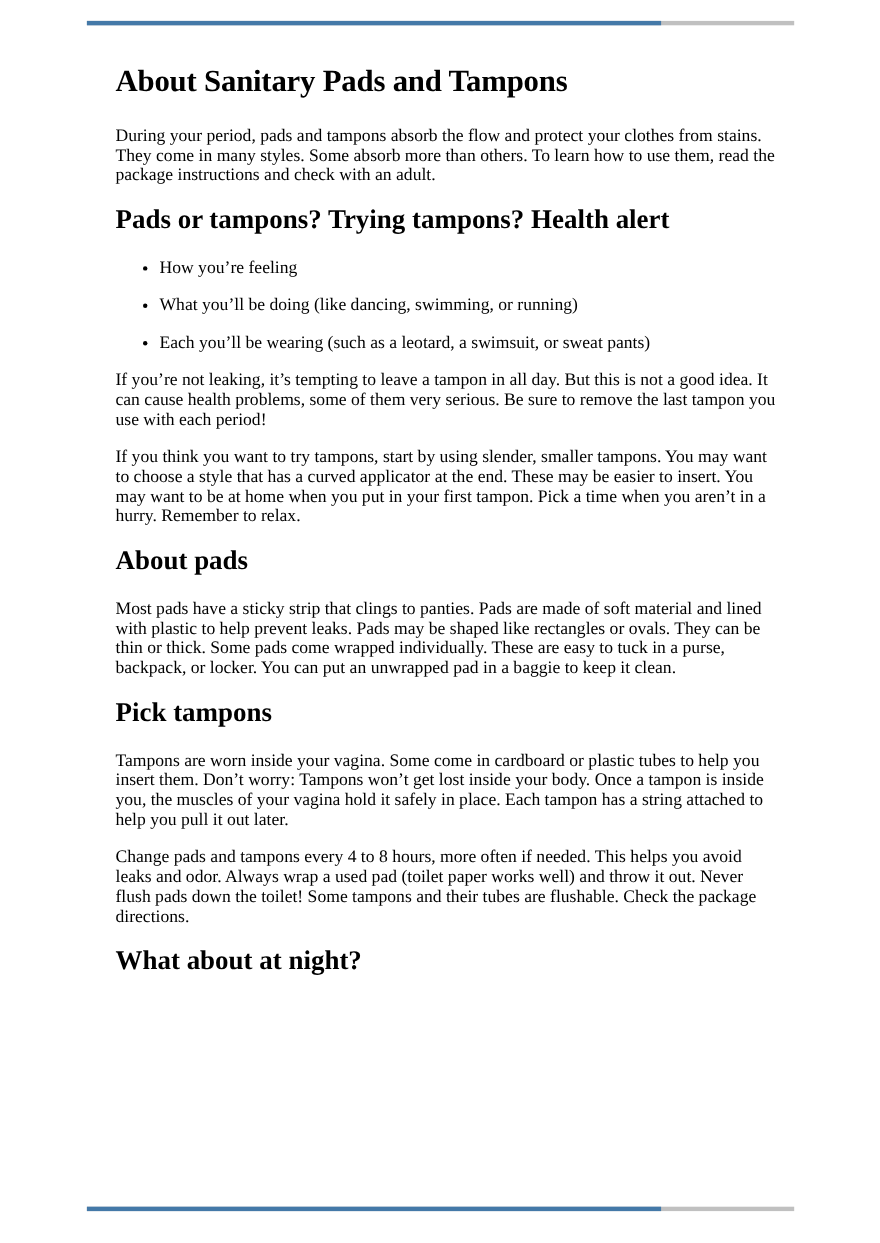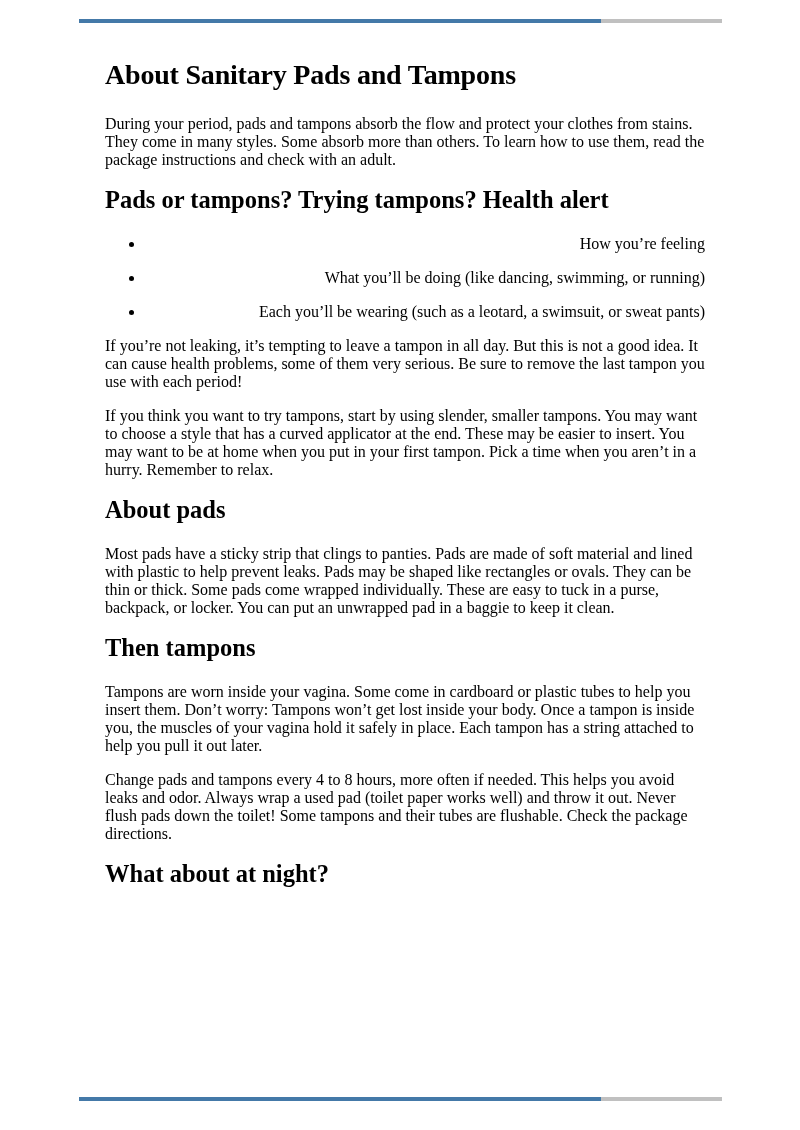--- a/index.html
+++ b/index.html
@@ -11,21 +11,21 @@
   .bar.bottom { top: 1097px; }
   .footer { position: absolute; top: 1136px; left: 79px; width: 643px; height: 12px;
             font-family: "DejaVu Sans", sans-serif; font-style: italic; font-size: 7.5px; color: #888; }
   .footer .left { position: absolute; left: 0; top: 0; }
   .footer .right { position: absolute; right: 0; top: 0; font-weight: bold; }
   .content { position: absolute; left: 105px; top: 55px; width: 600px; }
   h1 { font-size: 28px; font-weight: bold; margin: 0 0 20px 0; line-height: 40px; letter-spacing: -0.2px; }
   h2 { font-size: 24.5px; font-weight: bold; margin: 0 0 20px 0; line-height: 30px; }
   p { font-size: 16px; line-height: 18px; margin: 0 0 16px 0; }
   ul { margin: 0; padding: 0 0 0 40px; list-style: disc; }
-  li { font-size: 16px; line-height: 18px; margin: 0 0 16px 0; text-align: right; }
+  li { font-size: 16px; line-height: 18px; margin: 0 0 16px 0; }
 </style>
 </head>
 <body>
 
 <div class="bar top">
   <div class="seg"></div>
 </div>
 
 <div class="content">
   <h1>About Sanitary Pads and Tampons</h1>
@@ -36,21 +36,21 @@
     <li>How you’re feeling</li>
     <li>What you’ll be doing (like dancing, swimming, or running)</li>
     <li>Each you’ll be wearing (such as a leotard, a swimsuit, or sweat pants)</li>
   </ul>
   <p>If you’re not leaking, it’s tempting to leave a tampon in all day. But this is not a good idea. It can cause health problems, some of them very serious. Be sure to remove the last tampon you use with each period!</p>
   <p>If you think you want to try tampons, start by using slender, smaller tampons. You may want to choose a style that has a curved applicator at the end. These may be easier to insert. You may want to be at home when you put in your first tampon. Pick a time when you aren’t in a hurry. Remember to relax.</p>
 
   <h2>About pads</h2>
   <p>Most pads have a sticky strip that clings to panties. Pads are made of soft material and lined with plastic to help prevent leaks. Pads may be shaped like rectangles or ovals. They can be thin or thick. Some pads come wrapped individually. These are easy to tuck in a purse, backpack, or locker. You can put an unwrapped pad in a baggie to keep it clean.</p>
 
-  <h2>Then tampons</h2>
+  <h2>Pick tampons</h2>
   <p>Tampons are worn inside your vagina. Some come in cardboard or plastic tubes to help you insert them. Don’t worry: Tampons won’t get lost inside your body. Once a tampon is inside you, the muscles of your vagina hold it safely in place. Each tampon has a string attached to help you pull it out later.</p>
 
   <p>Change pads and tampons every 4 to 8 hours, more often if needed. This helps you avoid leaks and odor. Always wrap a used pad (toilet paper works well) and throw it out. Never flush pads down the toilet! Some tampons and their tubes are flushable. Check the package directions.</p>
 
   <h2>What about at night?</h2>
 </div>
 
 <div class="bar bottom">
   <div class="seg"></div>
 </div>

